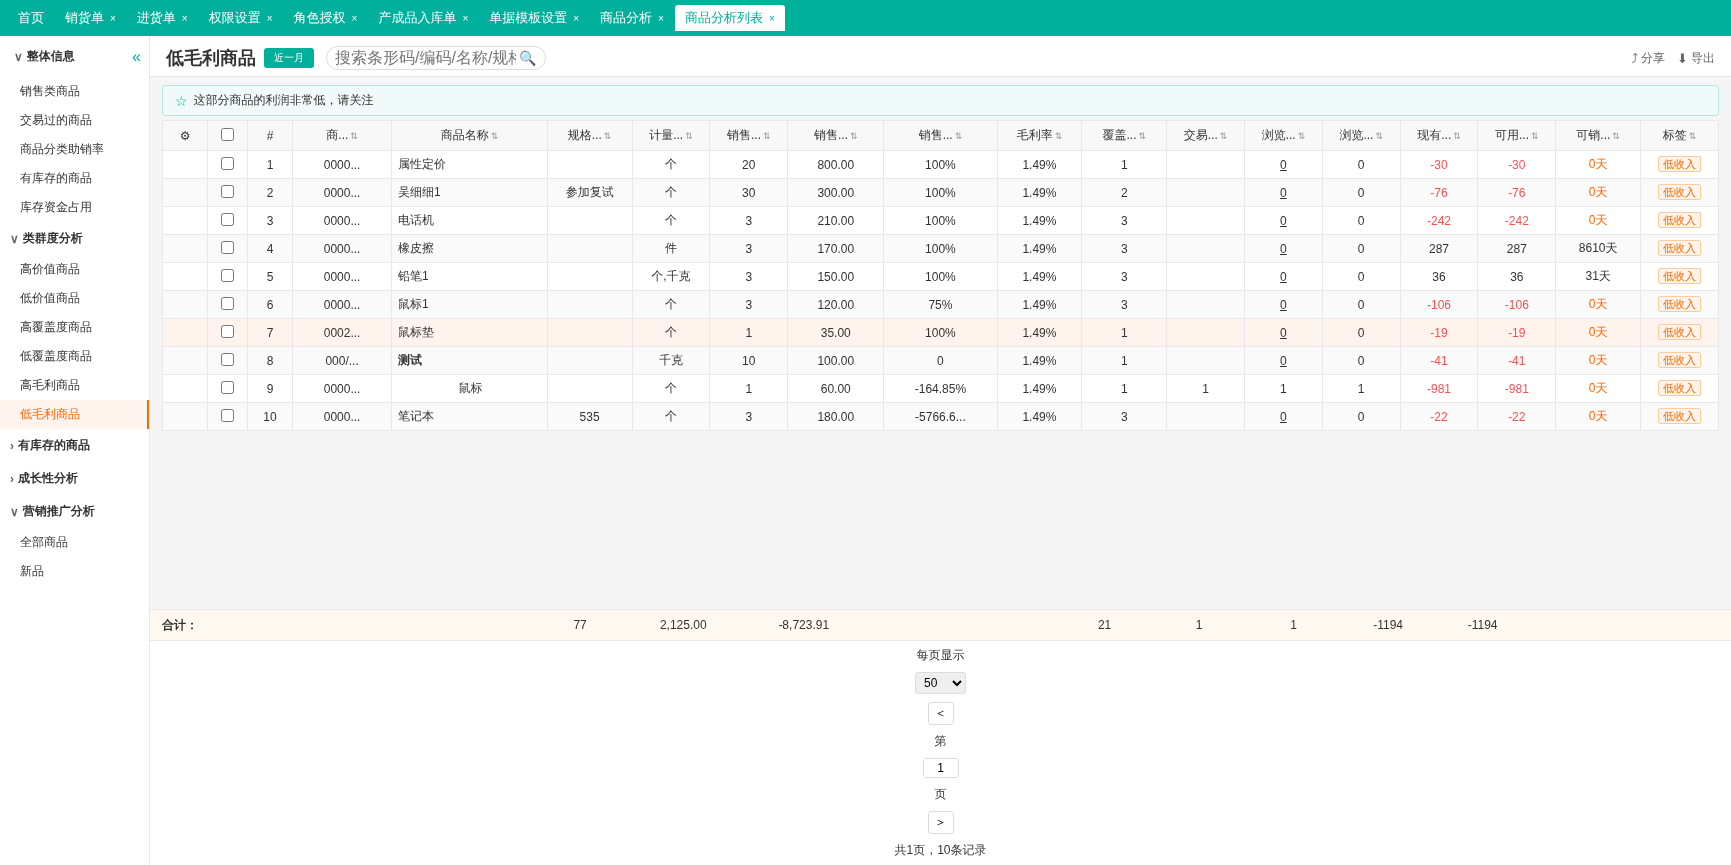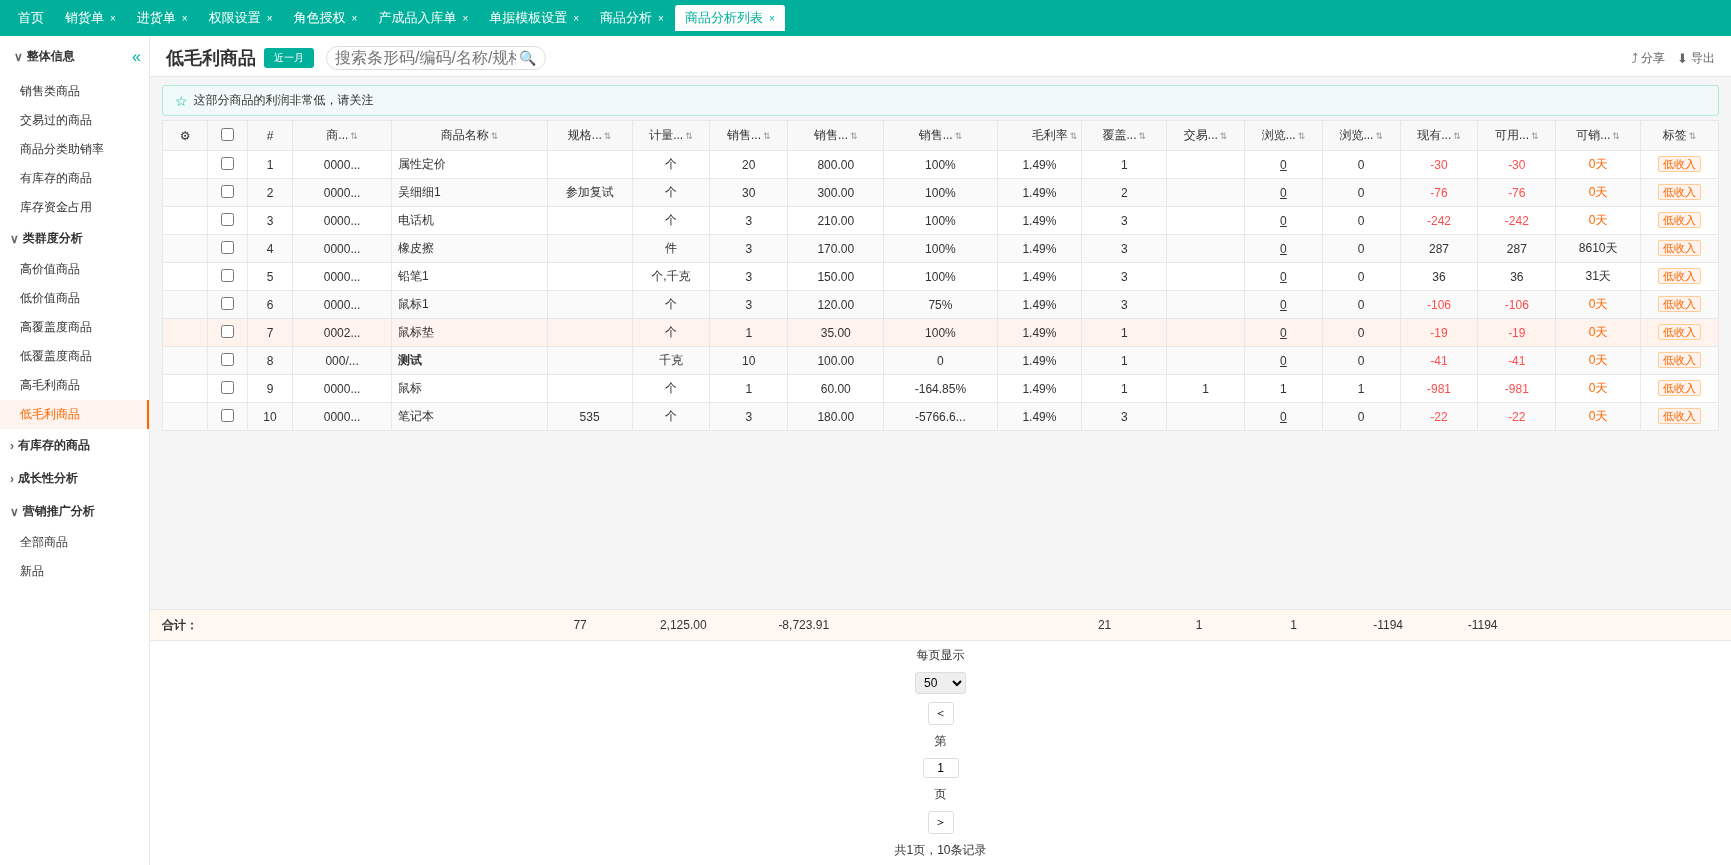--- a/index.html
+++ b/index.html
@@ -259,21 +259,21 @@
     .settings-col { width: 32px; }
     .checkbox-col { width: 28px; }
     .num-col { width: 32px; }
     .code-col { width: 70px; }
     .name-col { width: 110px; }
     .spec-col { width: 60px; }
     .unit-col { width: 55px; }
     .sales-qty-col { width: 55px; }
     .sales-amt-col { width: 68px; }
     .sales-profit-col { width: 80px; }
-    .gross-rate-col { width: 60px; text-align: right; }
+    .gross-rate-col { width: 60px; }
     .coverage-col { width: 60px; }
     .trade-col { width: 55px; }
     .browse1-col { width: 55px; }
     .browse2-col { width: 55px; }
     .stock1-col { width: 55px; }
     .stock2-col { width: 55px; }
     .stock3-col { width: 60px; }
     .tag-col { width: 55px; }
   </style>
 </head>
@@ -552,21 +552,21 @@
       <td style="color:#ff4d4f">-41</td>
       <td style="color:#ff4d4f">-41</td>
       <td style="color:#ff6600">0天</td>
       <td><span class="tag-low-income">低收入</span></td>
     </tr>
             <tr>
       <td></td>
       <td><input type="checkbox" style=""></td>
       <td>9</td>
       <td>0000...</td>
-      <td style="text-align:left; padding-left:6px;">鼠标</td>
+      <td style="text-align:center; padding-left:6px;">鼠标</td>
       <td></td>
       <td>个</td>
       <td>1</td>
       <td>60.00</td>
       <td>-164.85%</td>
       <td>1.49%</td>
       <td>1</td>
       <td>1</td>
       <td>1</td>
       <td>1</td>

